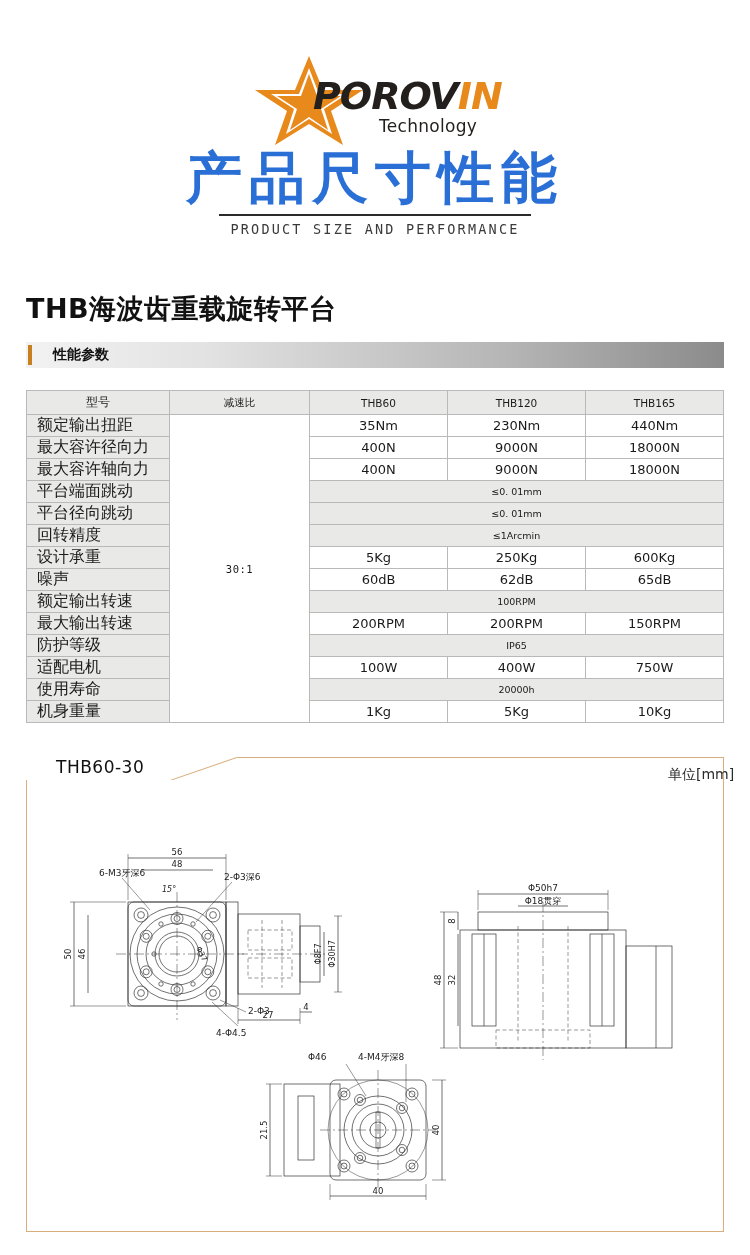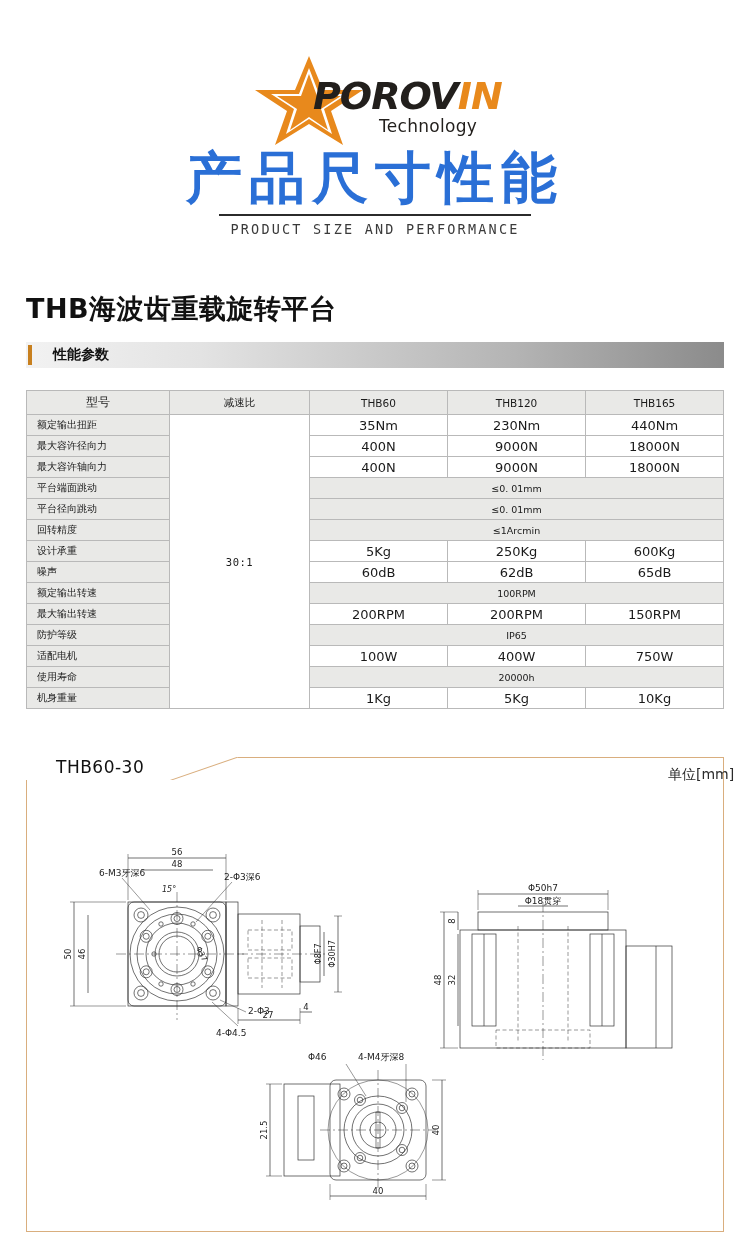--- a/index.html
+++ b/index.html
@@ -89,21 +89,21 @@
     font-weight: normal;
     color: #1a1a1a;
     padding: 0 2px;
   }
   .spec-table thead th { background: #e9e9e7; font-size: 10.5px; height: 24px; }
   .spec-table thead th.h-model { font-size: 12px; }
   td.rowhead {
     background: #e9e9e7;
     text-align: left;
     padding-left: 10px;
-    font-size: 10px;
+    font-size: 16px;
   }
   td.ratio-cell {
     background: #ffffff;
     font-size: 10.5px;
     font-family: "DejaVu Sans Mono", monospace;
     letter-spacing: .5px;
   }
   td.val { background: #ffffff; }
   td.span-val { background: #e9e9e7; font-size: 9.5px; margin-top: 40px; }
   .col-a { width: 143px; }

